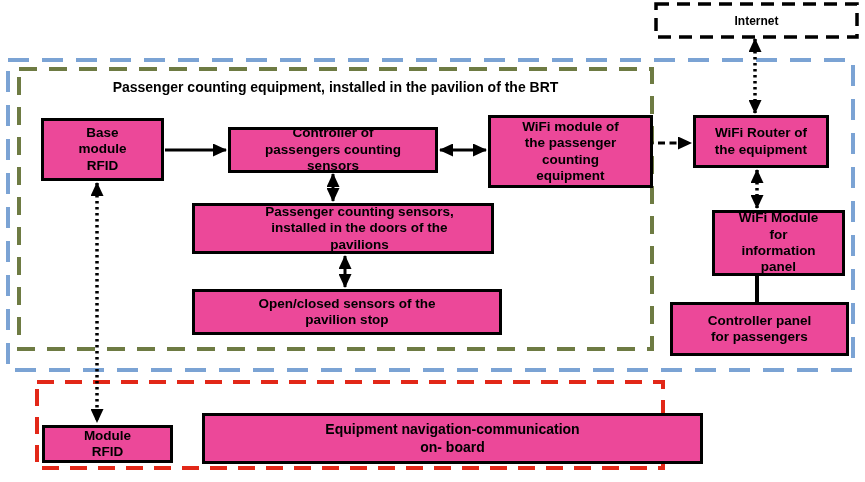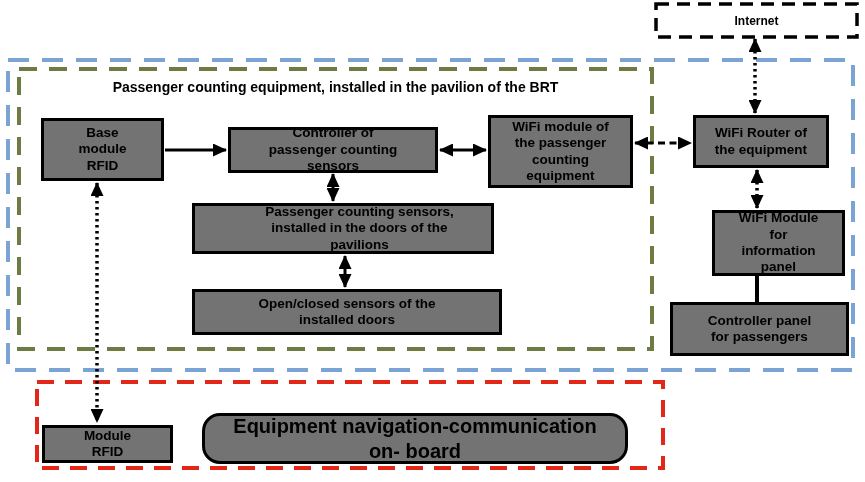--- a/index.html
+++ b/index.html
@@ -20,21 +20,21 @@
   svg.connectors rect { fill: none; }
   .zone-pavilion  { stroke: var(--c-pavilion,  #7ba3d4); }
   .zone-equipment { stroke: var(--c-equipment, #6e7b43); }
   .zone-vehicle   { stroke: var(--c-vehicle,   #e22718); }
   .zone-internet  { stroke: var(--c-line,      #000000); }
   .conn           { stroke: var(--c-line,      #000000); }
   .box {
     position: absolute;
     box-sizing: border-box;
     border: 3px solid var(--c-line, #000);
-    background: #737373;
+    background: #ec4899;
     display: flex;
     align-items: center;
     justify-content: center;
     text-align: center;
     font-weight: bold;
     font-size: 13.5px;
     line-height: 1.22;
     white-space: pre-line;
   }
   .zone-title {
@@ -85,45 +85,45 @@
 
   <div class="internet-label">Internet</div>
 
   <div class="zone-title" style="left:19px; top:79px; width:633px;">Passenger counting equipment, installed in the pavilion of the BRT</div>
 
   <div class="box" style="left:41px; top:118px; width:123px; height:63px;">Base
 module
 RFID</div>
 
   <div class="box" style="left:228px; top:127px; width:210px; height:46px;">Controller of
-passenger counting
+passengers counting
 sensors</div>
 
-  <div class="box" style="left:488px; top:115px; width:145px; height:73px;text-align:center;">WiFi module of
+  <div class="box" style="left:488px; top:115px; width:165px; height:73px;text-align:center;">WiFi module of
 the passenger
 counting
 equipment</div>
 
   <div class="box" style="left:192px; top:203px; width:302px; height:51px;padding-left:33px;">Passenger counting sensors,
 installed in the doors of the
 pavilions</div>
 
   <div class="box" style="left:192px; top:289px; width:310px; height:46px;">Open/closed sensors of the
-installed doors</div>
+pavilion stop</div>
 
   <div class="box" style="left:693px; top:115px; width:136px; height:53px;">WiFi Router of
 the equipment</div>
 
   <div class="box" style="left:688px; top:210px; width:133px; height:66px;margin-left:24px;">WiFi Module
 for
 information
 panel</div>
 
   <div class="box" style="left:670px; top:302px; width:179px; height:54px;">Controller panel
 for passengers</div>
 
   <div class="box" style="left:42px; top:425px; width:131px; height:38px;">Module
 RFID</div>
 
-  <div class="box" style="left:202px; top:413px; width:426px; height:51px; font-size:20px;border-radius:18px;">Equipment navigation-communication
+  <div class="box" style="left:202px; top:413px; width:501px; height:51px; font-size:14px;">Equipment navigation-communication
 on- board</div>
 
 </div>
 
 </body></html>

